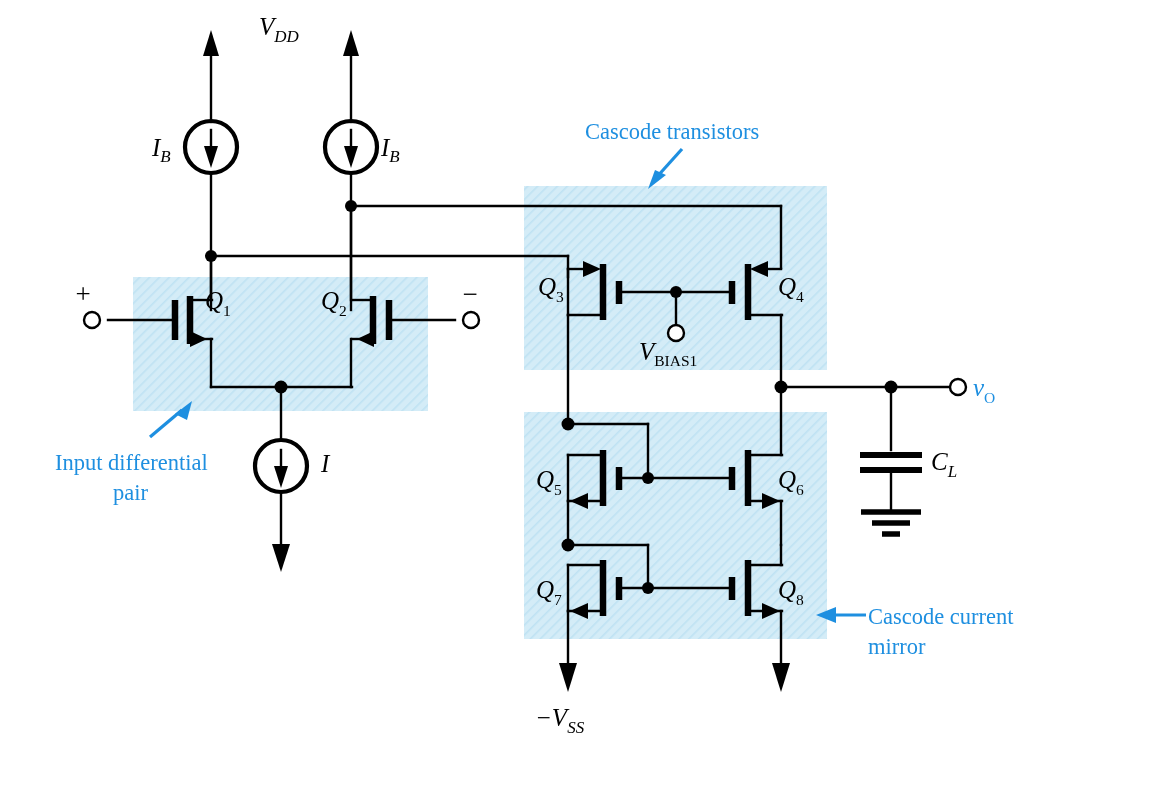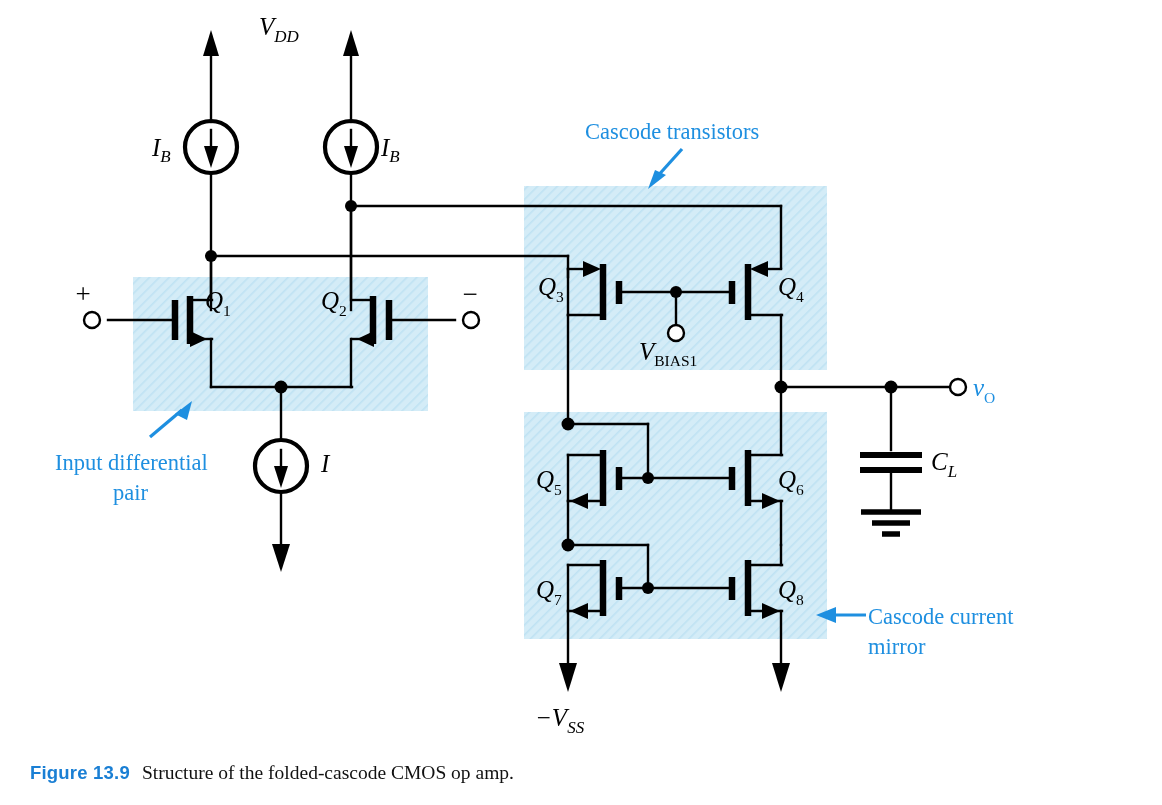--- a/index.html
+++ b/index.html
@@ -421,17 +421,14 @@
 
     <text class="annot" x="55" y="470">Input differential</text>
     <text class="annot" x="113" y="500">pair</text>
 
     <text class="annot" x="868" y="624">Cascode current</text>
     <text class="annot" x="868" y="654">mirror</text>
   </g>
 
 </svg>
 
-<div class="cap-wrap">
-  <span class="cap-label">Figure 13.9</span><span class="cap-text">Structure of the folded-cascode CMOS op amp.</span>
+
 </div>
 
-</div>
-
 </body></html>

